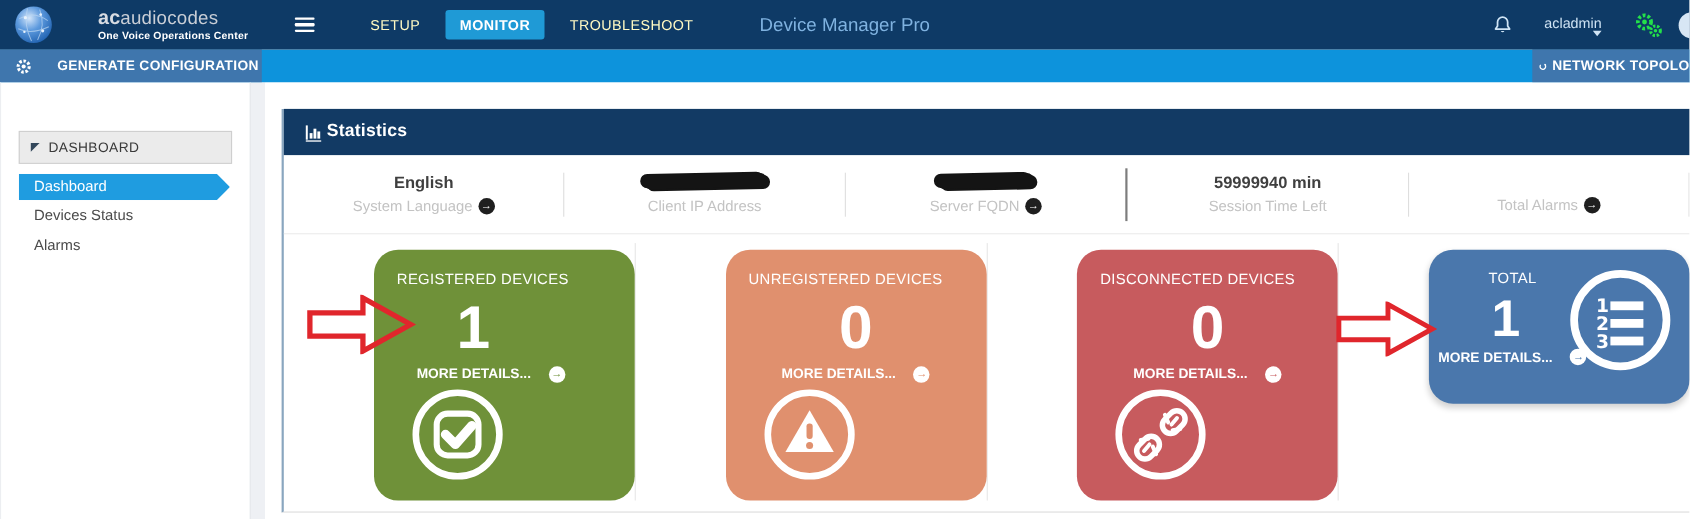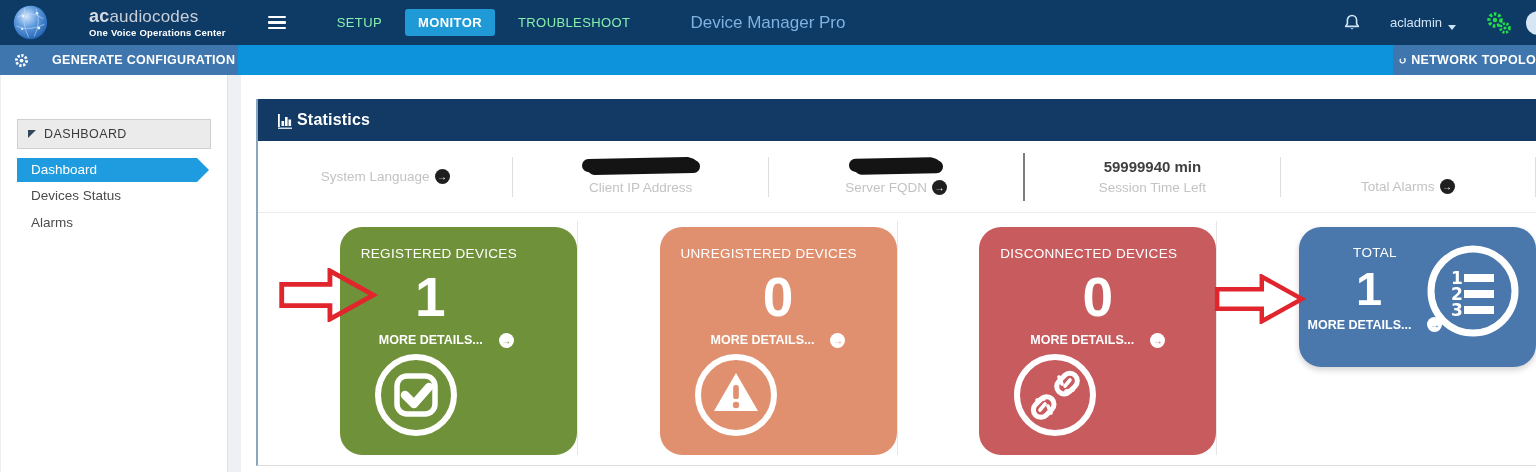--- a/index.html
+++ b/index.html
@@ -10,26 +10,26 @@
   .navbar { position:relative; height:45px; background:#0e3a66; display:flex; align-items:center; }
   .logo { display:flex; align-items:center; margin-left:12px;gap:33px; }
   .logo-globe { width:37px; height:37px; }
   .logo-text { margin-left:7px; line-height:1; }
   .logo-brand { font-size:17px; color:#c9ced6; letter-spacing:.2px; }
   .logo-brand b { font-weight:800; color:#d8dce2; font-size:18px; }
   .logo-sub { font-size:9.5px; color:#ffffff; font-weight:bold; margin-top:3px; letter-spacing:.2px; }
   .burger { margin-left:42px; cursor:pointer; width:18px; }
   .burger i { display:block; height:2.5px; background:#fff; margin:3px 0; border-radius:1px; }
   .nav-tabs { display:flex; align-items:center; margin-left:38px; gap:10px; }
-  .nav-tab { color:#86efac; font-size:13px; letter-spacing:.4px; padding:6px 13px; cursor:pointer; }
+  .nav-tab { color:#fef9c3; font-size:13px; letter-spacing:.4px; padding:6px 13px; cursor:pointer; }
   .nav-tab.active { background:#1f9ad6; color:#fff; font-weight:bold; border-radius:3px; }
   .nav-title { position:absolute; left:0; right:0; text-align:center; color:#7fb2e0; font-size:17px; pointer-events:none; }
   .nav-right { margin-left:auto; display:flex; align-items:center; position:relative; z-index:2; }
   .bell { width:20px; height:20px; cursor:pointer; }
-  .user { display:flex; align-items:flex-end; color:#cfe3f4; font-size:13px; margin:0 30px 0 28px; cursor:pointer; }
+  .user { display:flex; align-items:flex-end; color:#cfe3f4; font-size:13px; margin:0 30px 0 28px; cursor:pointer;flex-direction:column; }
   .caret { width:0; height:0; border-left:4px solid transparent; border-right:4px solid transparent; border-top:5px solid #cfe3f4; margin-left:6px; }
   .gears { position:relative; width:26px; height:24px; cursor:pointer; margin-right:14px; }
   .half-circle { width:24px; height:24px; border-radius:50%; background:#d7e6f4; margin-right:-14px; }
 
   
   .toolbar { height:30px; display:flex; background:#0d93dc; }
   .tb-seg { background:#3f76ad; display:flex; align-items:center; color:#fff; font-size:12.5px; font-weight:bold; letter-spacing:.3px; cursor:pointer; }
   .tb-left { width:238px; padding-left:14px; gap:23px; }
   .tb-mid { flex:1; }
   .tb-right { width:143px; padding-left:6px; gap:5px; overflow:hidden; white-space:nowrap; }
@@ -197,20 +197,21 @@
           <rect x="4.5" y="9" width="2.6" height="5" fill="#fff"></rect>
           <rect x="8" y="5" width="2.6" height="9" fill="#fff"></rect>
           <rect x="11.5" y="7.5" width="2.6" height="6.5" fill="#fff"></rect>
           <rect x="1" y="15.6" width="14" height="1.2" fill="#fff"></rect>
         </svg>
         <span class="ph-title">Statistics</span>
       </div>
 
       <div class="stats">
         <div class="sfield">
+          <div class="sval">English</div>
           <div class="slabel">
             <span>System Language</span>
             <span class="circ-arrow">→</span>
           </div>
         </div>
         <div class="vdiv"></div>
         <div class="sfield">
           <div class="sval"><span class="redact w1"></span></div>
           <div class="slabel">
               <span>Client IP Address</span>

